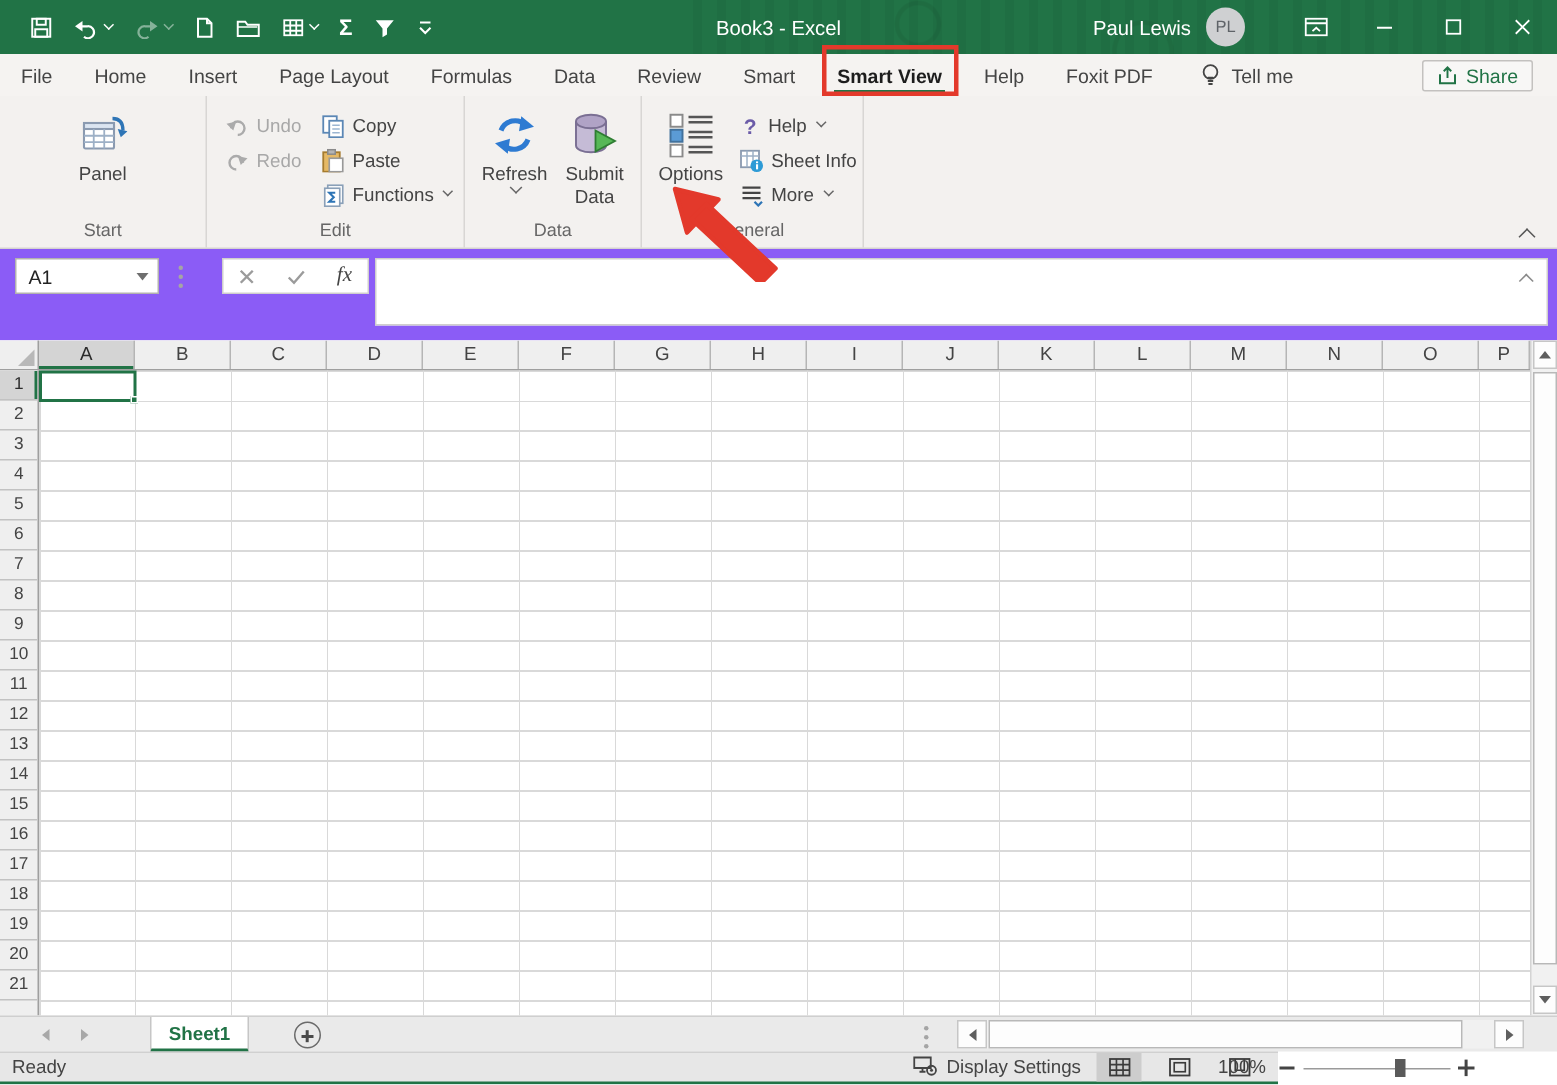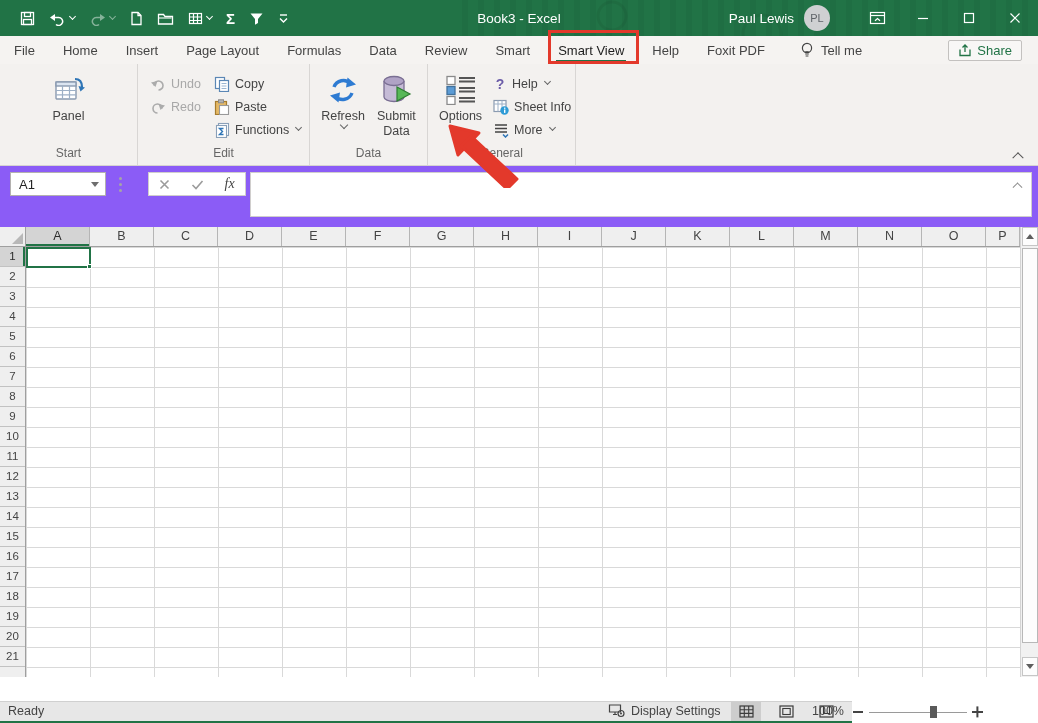--- a/index.html
+++ b/index.html
@@ -22,21 +22,21 @@
   .tb-right { position:absolute; right:0; top:0; height:36px; display:flex; align-items:center; z-index:2; }
   .user-name { font-size:13.5px; margin-right:10px; }
   .avatar { width:26px; height:26px; border-radius:50%; background:#cfd0d2; color:#5f6368; font-size:11px; display:flex; align-items:center; justify-content:center; margin-right:24px; }
   .win-btn { width:46px; height:36px; display:flex; align-items:center; justify-content:center; }
   .chev { display:inline-block; width:6px; height:6px; border-right:1.4px solid currentColor; border-bottom:1.4px solid currentColor; transform:rotate(45deg); margin:-2px 0 2px 2px; }
   .chev.sm { width:5px; height:5px; }
 
   
   .tabrow { position:absolute; left:0; top:36px; width:1038px; height:28px; background:#f5f3f1; display:flex; align-items:stretch; font-size:13px; color:#444; }
   .tab { padding:0 14px; display:flex; align-items:center; position:relative; white-space:nowrap; }
-  .tab.active span { font-weight:normal; color:#1d1d1d; }
+  .tab.active span { font-weight:bold; color:#1d1d1d; }
   .tab.active::after { content:""; position:absolute; left:12px; right:12px; bottom:1px; height:3px; background:#217346; }
   .tellme { position:absolute; left:800px; top:36px; height:28px; display:flex; align-items:center; gap:7px; color:#444; font-size:13px; }
   .share-btn { position:absolute; right:16px; top:40px; height:21px; display:flex; align-items:center; gap:5px; border:1px solid #c3c1bf; border-radius:2px; padding:0 9px; color:#217346; font-size:13px; background:#f8f7f6; }
 
   
   .ribbon { position:absolute; left:0; top:64px; width:1038px; height:102px; background:#f3f1ef; border-bottom:1px solid #d5d3d1; display:flex; }
   .rgroup { position:relative; border-right:1px solid #d8d6d4; display:flex; flex-direction:column; }
   .rgroup-content { flex:1; display:flex; align-items:flex-start; padding-top:5px; justify-content:center; gap:2px; }
   .rgroup-label { height:19px; text-align:center; font-size:12px; color:#666; }
   .bigbtn { display:flex; flex-direction:column; align-items:center; padding:2px 5px; color:#444; font-size:12.5px; }
@@ -493,20 +493,45 @@
   <div class="vscroll">
     <div class="sbtn" style="top:0;">
         <i class="tri-up"></i>
       </div>
     <div class="vthumb"></div>
     <div class="sbtn" style="top:430px;">
         <i class="tri-dn"></i>
       </div>
   </div>
 
+  <div class="sheetbar">
+    <i class="tri-lf nav-arrow" style="left:28px; border-right-color:#a8a8a8;"></i>
+    <i class="tri-rt nav-arrow" style="left:54px; border-left-color:#a8a8a8;"></i>
+    <div class="sheet-tab">
+        <span>Sheet1</span>
+      </div>
+    <span class="addsheet">
+        <i></i>
+        <i class="v"></i>
+      </span>
+    <div class="hdots">
+        <i></i>
+        <i></i>
+        <i></i>
+      </div>
+    <div class="hscroll">
+      <div class="hbtn" style="left:0;">
+          <i class="tri-lf"></i>
+        </div>
+      <div class="hthumb"></div>
+      <div class="hbtn" style="left:358px;">
+          <i class="tri-rt"></i>
+        </div>
+    </div>
+  </div>
 
   <div class="statusbar">
     <span class="ready">Ready</span>
     <span class="dispset">
       <svg width="17" height="15" viewBox="0 0 17 15">
           <path d="M1.5 2 h11 v7 h-11 z" fill="none" stroke="#444" stroke-width="1.2"></path>
           <path d="M5 11.5 h4 M7 9 v2.5" stroke="#444" stroke-width="1.2"></path>
           <circle cx="13" cy="10.5" r="3" fill="none" stroke="#444" stroke-width="1.2"></circle>
           <circle cx="13" cy="10.5" r="1" fill="#444"></circle>
         </svg>

